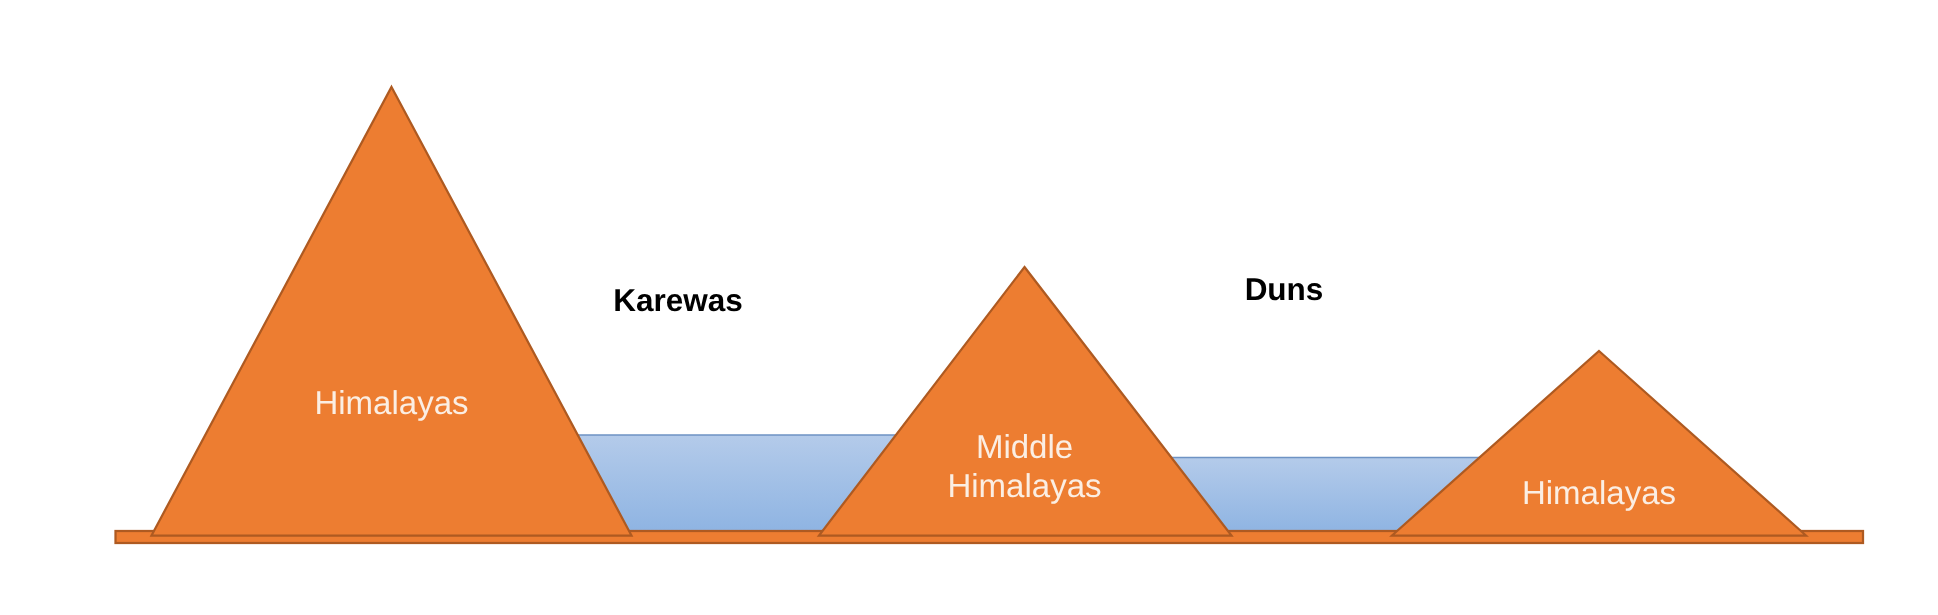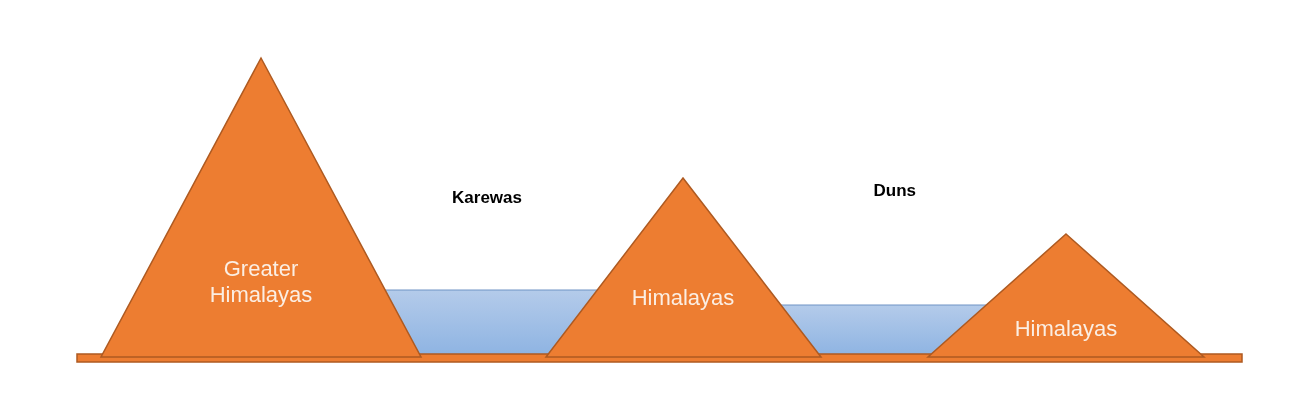--- a/index.html
+++ b/index.html
@@ -1,20 +1,20 @@
 <!DOCTYPE html>
 <html><head>
 <meta charset="utf-8">
 <style>
   html, body { margin:0; padding:0; background:#ffffff; }
   body { width:1292px; height:410px; overflow:hidden; position:relative; font-family:"Liberation Sans", sans-serif; }
   svg { position:absolute; left:0; top:0; }
   .lbl { position:absolute; text-align:center; line-height:1.2; }
   .white { color:#fbeee3; font-size:22px; }
-  .dark { color:#000; font-weight:bold; font-size:17px;text-align:right; }
+  .dark { color:#000; font-weight:bold; font-size:21px; }
 </style>
 </head>
 <body>
 
 <svg width="1292" height="410" viewBox="0 0 1292 410">
   <defs>
     <linearGradient id="water" x1="0" y1="0" x2="0" y2="1">
       <stop offset="0" stop-color="#B4CBEA"></stop>
       <stop offset="1" stop-color="#8DB3E2"></stop>
     </linearGradient>
@@ -27,25 +27,25 @@
   <rect x="77" y="354" width="1165" height="8" fill="#ED7D31" stroke="#AE5A21" stroke-width="1.5"></rect>
 
   <polygon points="261,58 421,357 101,357" fill="#ED7D31" stroke="#AE5A21" stroke-width="1.5"></polygon>
 
   <polygon points="683,178 821,357 546,357" fill="#ED7D31" stroke="#AE5A21" stroke-width="1.5"></polygon>
 
   <polygon points="1066,234 1204,357 928,357" fill="#ED7D31" stroke="#AE5A21" stroke-width="1.5"></polygon>
 </svg>
 
 <div class="lbl white" style="left:181px; top:256px; width:160px;">
-  <div>Greater</div>
   <div>Himalayas</div>
 </div>
 
 <div class="lbl white" style="left:603px; top:285px; width:160px;">
+  <div>Middle</div>
   <div>Himalayas</div>
 </div>
 
 <div class="lbl white" style="left:986px; top:316px; width:160px;">
   <div>Himalayas</div>
 </div>
 
 <div class="lbl dark" style="left:382px; top:188px; width:140px;">Karewas</div>
 <div class="lbl dark" style="left:796px; top:181px; width:120px;">Duns</div>
 

